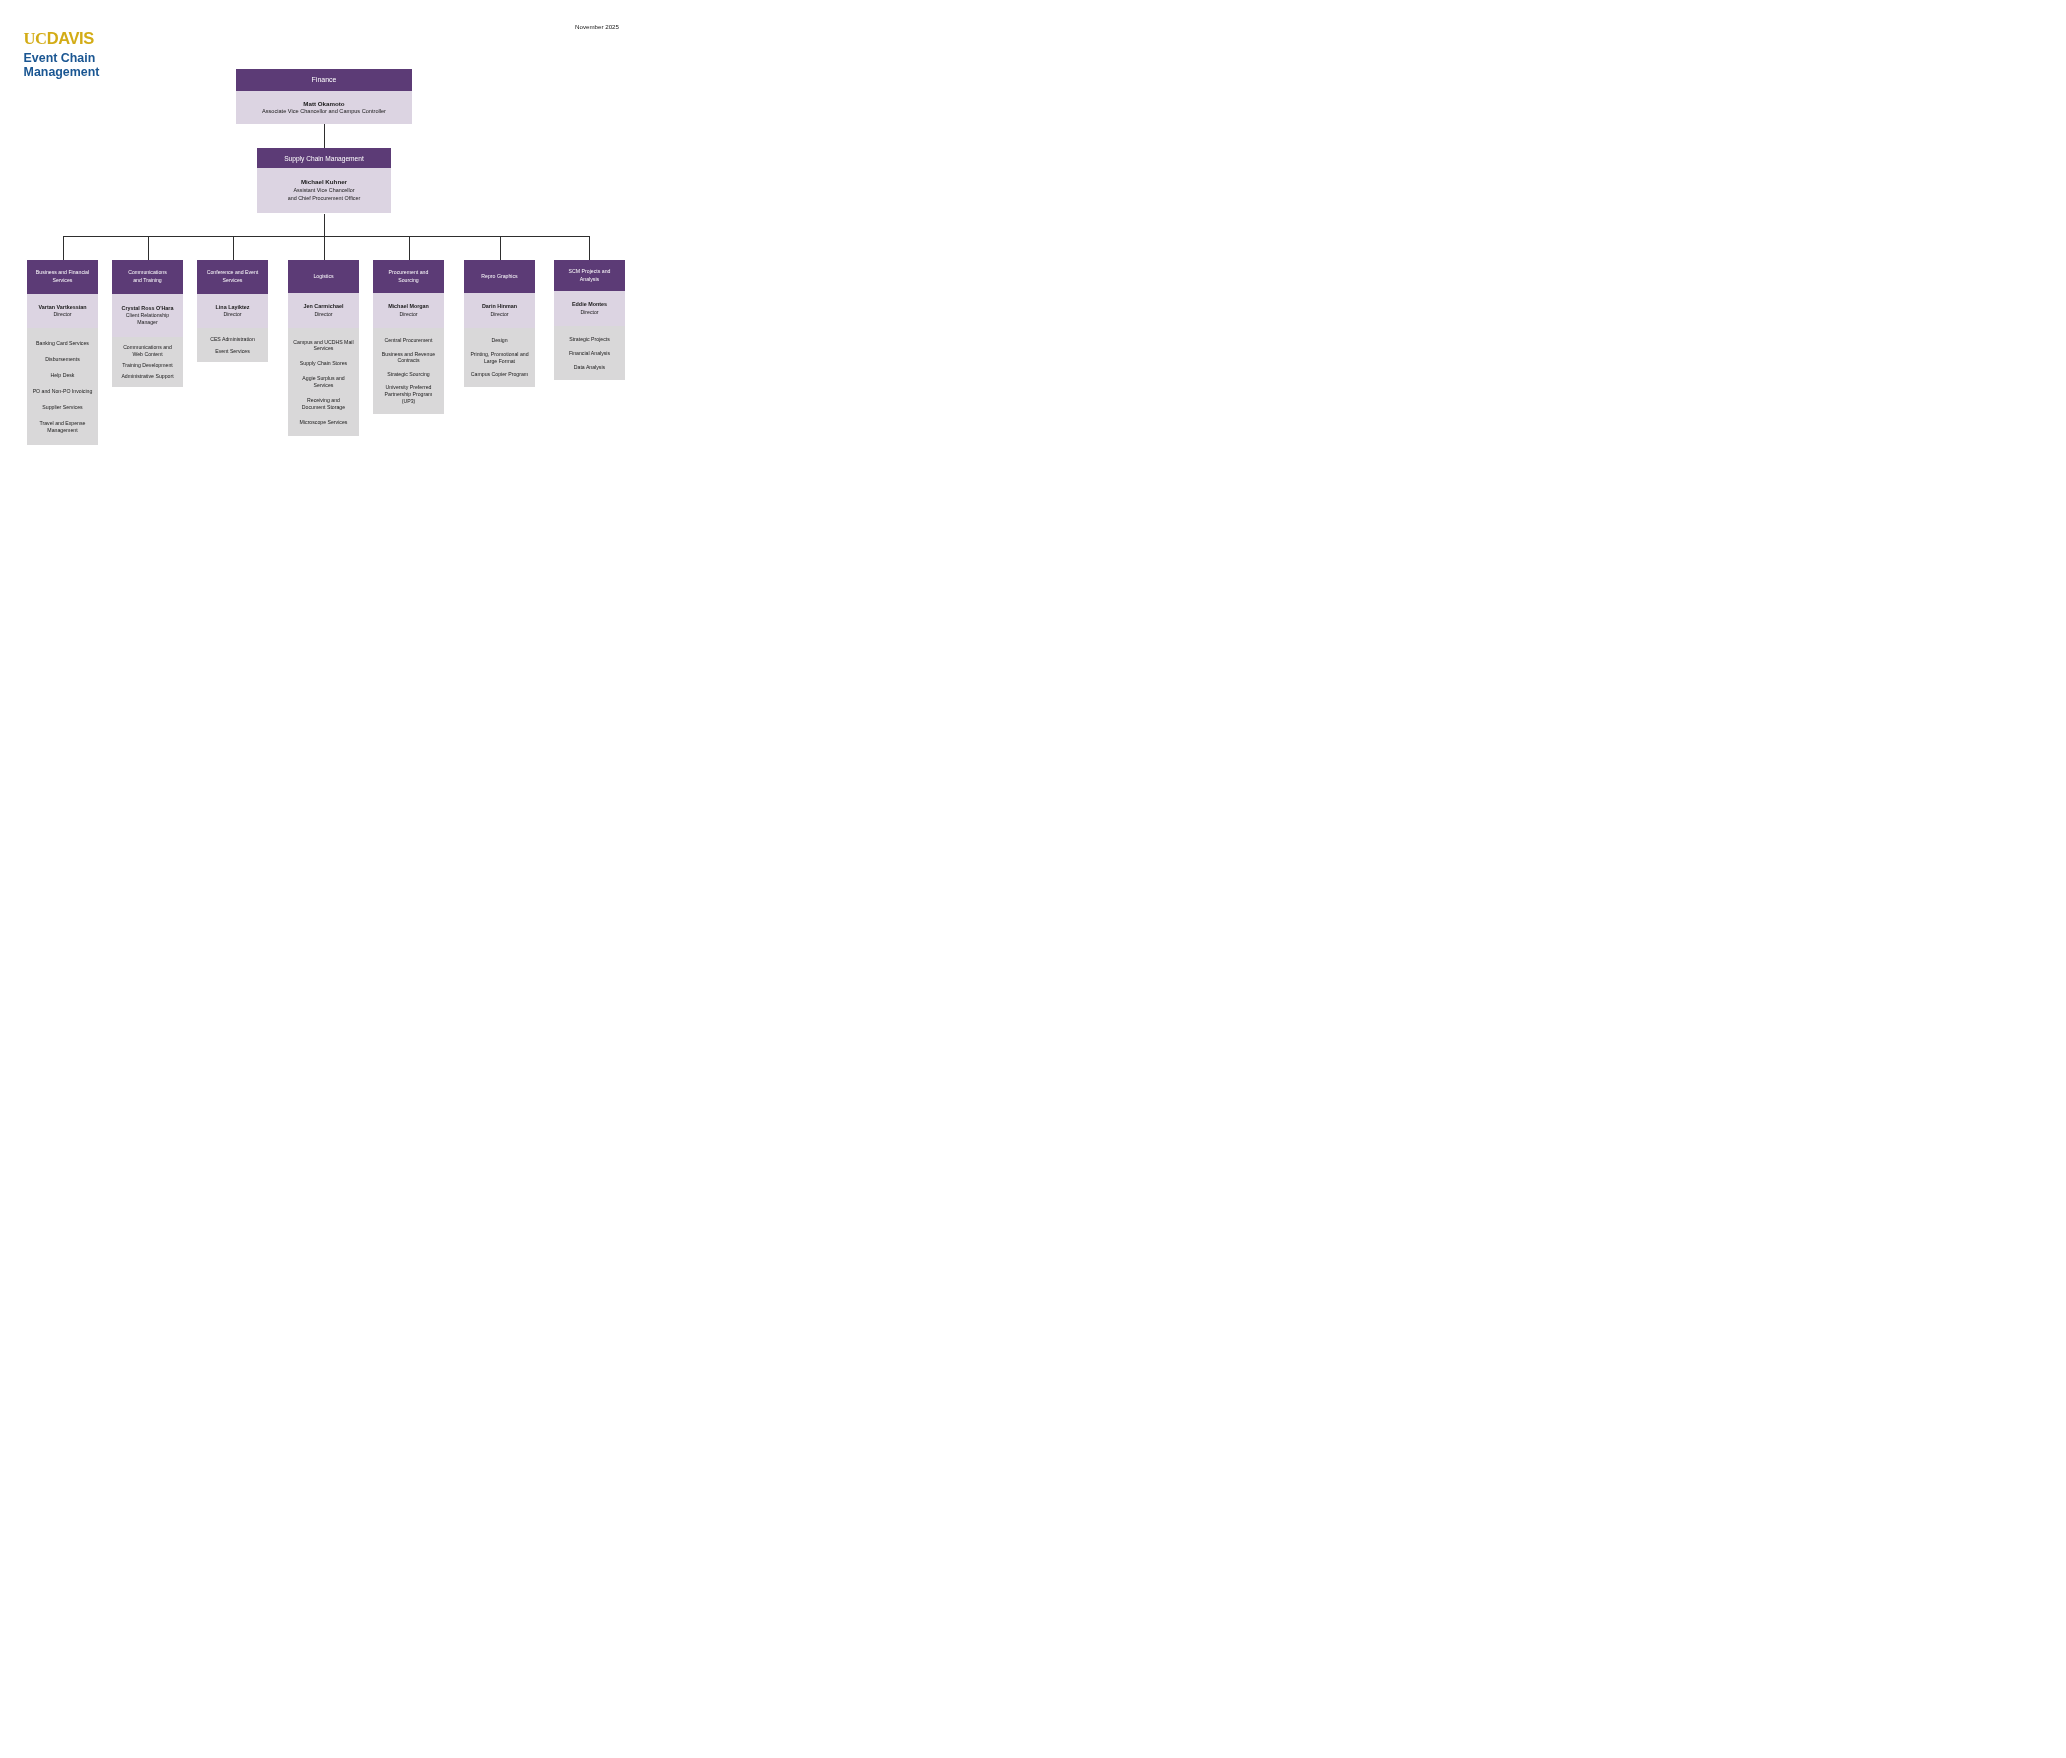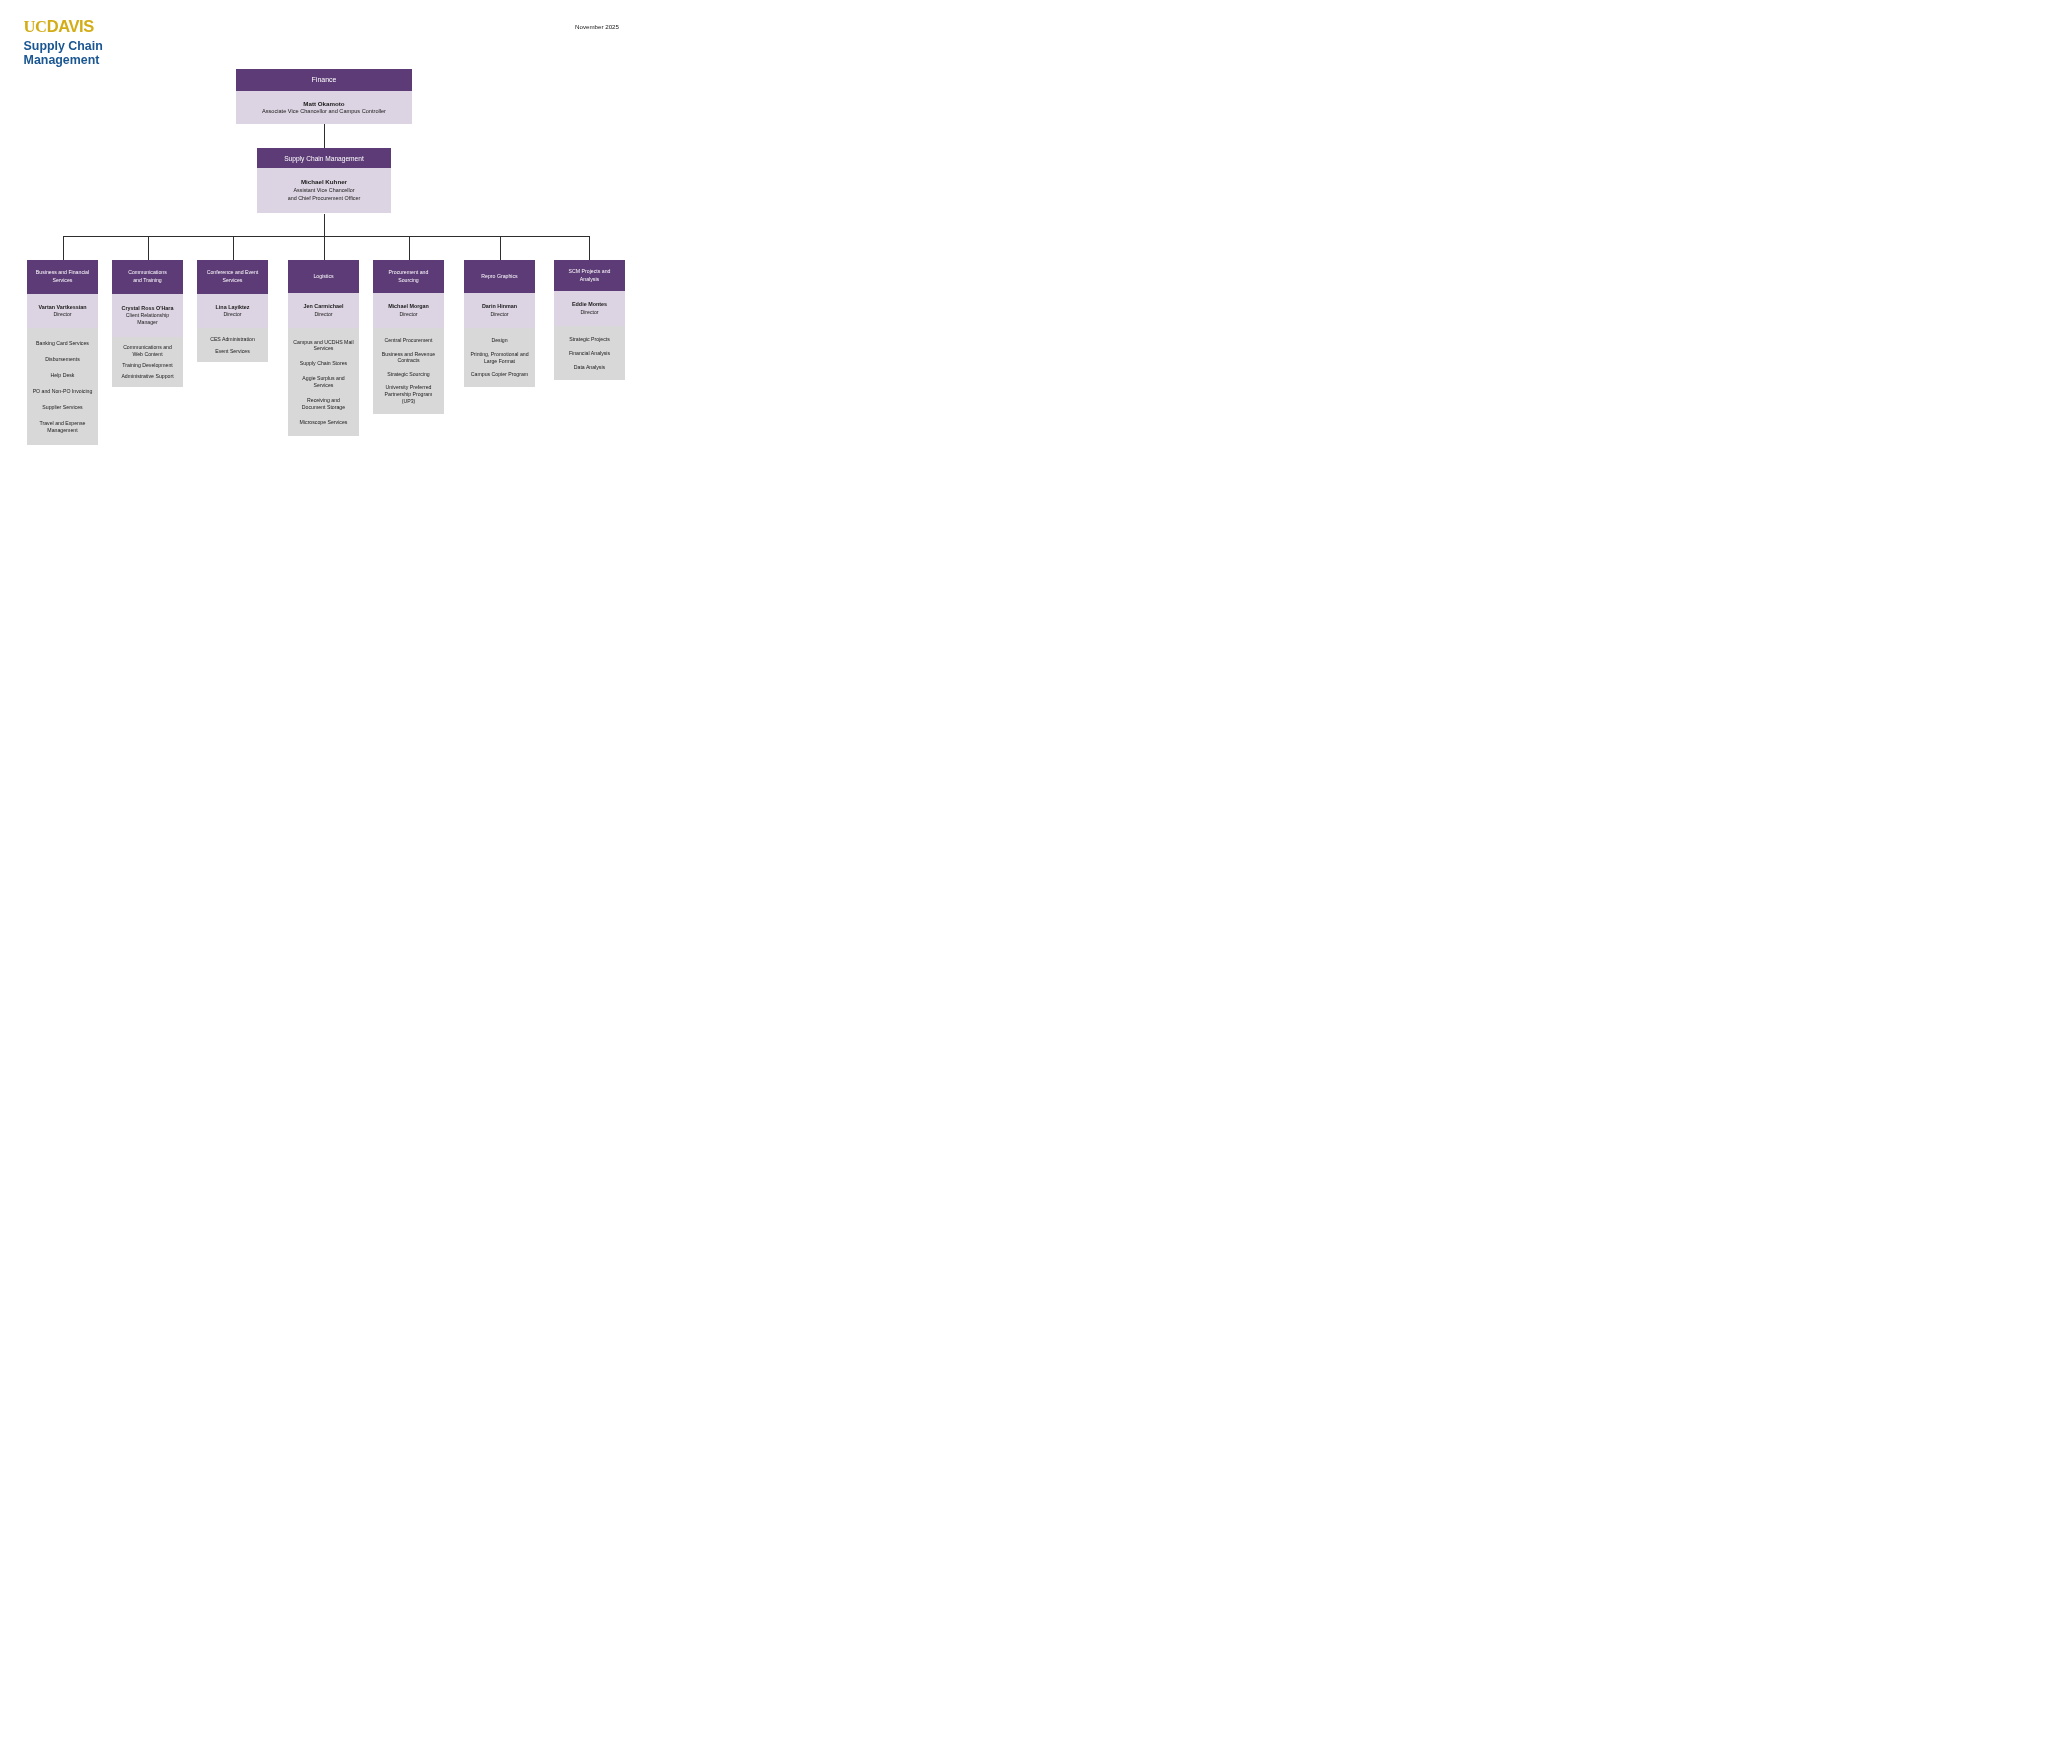--- a/index.html
+++ b/index.html
@@ -10,21 +10,21 @@
     --gold:#D3AC16;
     --blue:#1A5692;
     --ink:#1A1A1A;
     --line:#2E2E2E;
   }
   html,body{margin:0;padding:0;background:#fff;}
   body{font-family:"Liberation Sans", sans-serif;color:var(--ink);}
   .canvas{position:relative;width:642px;height:492px;background:#fff;overflow:hidden;}
 
   
-  .brand{position:absolute;left:23.6px;top:18px;}
+  .brand{position:absolute;left:23.6px;top:30px;}
   .logo-row{font-size:16.5px;line-height:1;color:var(--gold);white-space:nowrap;}
   .logo-uc{font-family:"Liberation Serif", serif;font-weight:700;letter-spacing:-0.4px;}
   .logo-davis{font-family:"Liberation Sans", sans-serif;font-weight:700;letter-spacing:-0.4px;}
   .org-title{margin-top:3.3px;color:var(--blue);font-size:12.4px;font-weight:700;line-height:1.17;}
   .date{position:absolute;top:23px;right:23px;font-size:6.2px;color:var(--ink);}
 
   
   .box{position:absolute;display:flex;flex-direction:column;box-sizing:border-box;}
   .box-header{background:var(--purple);color:#fff;display:flex;align-items:center;justify-content:center;
               text-align:center;white-space:pre-line;box-sizing:border-box;padding:0 3.3px;}
@@ -53,21 +53,21 @@
 </style>
 </head>
 <body>
 
 <div class="canvas">
 
   <div class="brand">
     <div class="logo-row">
       <span class="logo-uc">UC</span><span class="logo-davis">DAVIS</span>
     </div>
-    <div class="org-title" style="white-space:pre-line;">Supply Chain
+    <div class="org-title" style="white-space:pre-line;">Event Chain
 Management</div>
   </div>
   <div class="date">November 2025</div>
 
   <div class="line" style="left:324px;top:124px;width:0.4px;height:24.4px;"></div>
   <div class="line" style="left:324px;top:214px;width:0.4px;height:22px;"></div>
   <div class="line" style="left:63px;top:236px;width:527px;height:0.4px;"></div>
   <div class="line" style="left:63px;top:236px;width:0.4px;height:24px;"></div>
   <div class="line" style="left:148px;top:236px;width:0.4px;height:24px;"></div>
   <div class="line" style="left:233px;top:236px;width:0.4px;height:24px;"></div>

